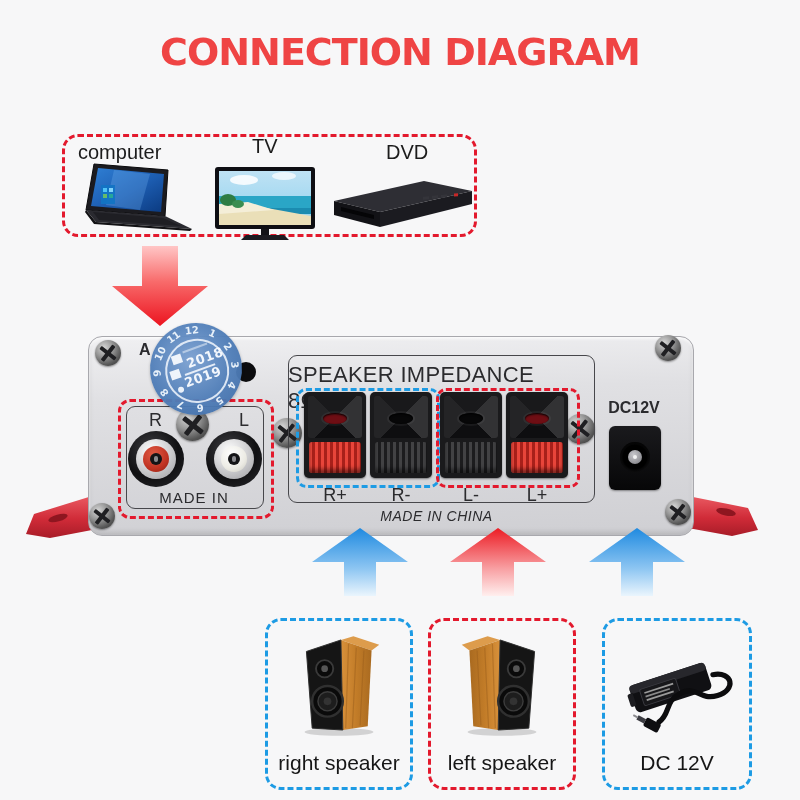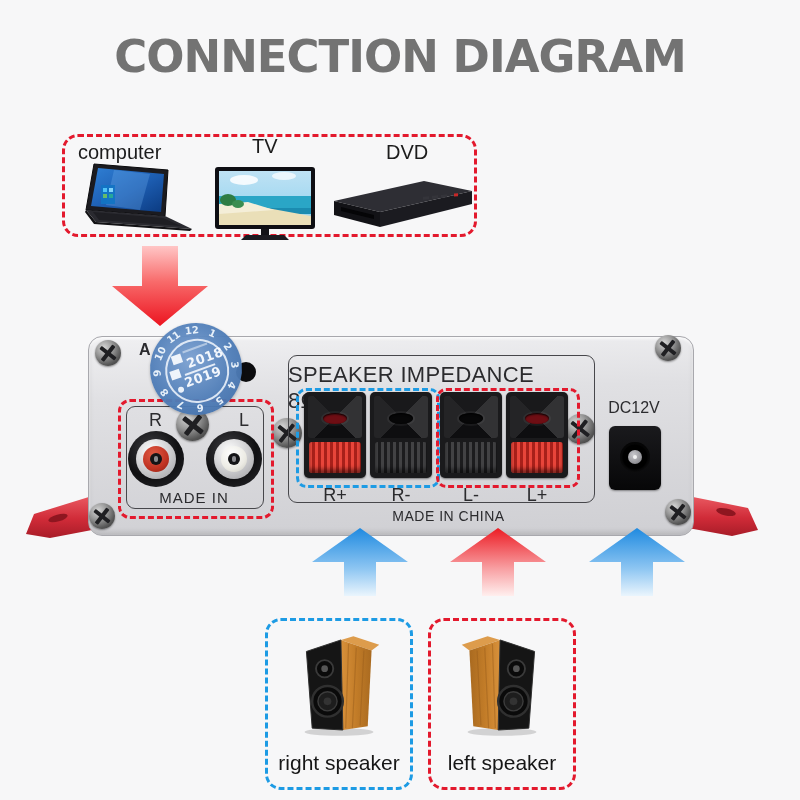--- a/index.html
+++ b/index.html
@@ -1,22 +1,22 @@
 <!DOCTYPE html>
 <html><head>
 <meta charset="utf-8">
 <style>
   html,body{margin:0;padding:0;background:#f7f7f8;}
   #stage{position:relative;width:800px;height:800px;background:#f7f7f8;overflow:hidden;
          font-family:"Liberation Sans",sans-serif;color:#222;}
   .abs{position:absolute;}
 
   
-  #title{left:0;top:30px;width:800px;text-align:center;font-size:45px;font-weight:bold;
-         letter-spacing:-1px;color:#737373;font-family:"DejaVu Sans","Liberation Sans",sans-serif;}
+  #title{left:0;top:30px;width:800px;text-align:center;font-size:38px;font-weight:bold;
+         letter-spacing:-1px;color:#ef4444;font-family:"DejaVu Sans","Liberation Sans",sans-serif;}
 
   
   .dash-red{border:3px dashed #e3192d;border-radius:16px;}
   .dash-blue{border:3px dashed #1d9be4;border-radius:16px;}
 
   
   #sources-box{left:62px;top:134px;width:409px;height:97px;}
   .src-label{font-size:20px;color:#1c1c1c;}
 
   
@@ -244,23 +244,23 @@
   </div>
 
   <div class="abs dash-blue" style="left:296px;top:388px;width:138px;height:94px;border-radius:10px;"></div>
   <div class="abs dash-red" style="left:436px;top:388px;width:138px;height:94px;border-radius:10px;"></div>
 
   <div class="abs term-label" style="left:304px;top:485px;">R+</div>
   <div class="abs term-label" style="left:370px;top:485px;">R-</div>
   <div class="abs term-label" style="left:440px;top:485px;">L-</div>
   <div class="abs term-label" style="left:506px;top:485px;">L+</div>
 
-  <div class="abs panel-text small-print" style="left:296px;top:508px;width:305px;text-align:center;">MADE IN CHINA</div>
-
-  <div class="abs panel-text" style="left:604px;top:399px;width:60px;text-align:center;font-size:16px;font-weight:400;">DC12V</div>
+  <div class="abs panel-text small-print" style="left:284px;top:508px;width:305px;text-align:center;font-style:italic;">MADE IN CHINA</div>
+
+  <div class="abs panel-text" style="left:604px;top:399px;width:60px;text-align:center;font-size:16px;font-weight:700;">DC12V</div>
   <div id="dc-jack" class="abs">
     <div class="recess"></div>
       <div class="ring"></div>
       <div class="pin"></div>
   </div>
 
   <div id="sticker" class="abs">
     <div>
         <span class="stk-num" style="left: 65.5px; top: 12.225px; transform: translate(-50%, -50%) rotate(30deg);">1</span>
         <span class="stk-num" style="left: 79.775px; top: 26.5px; transform: translate(-50%, -50%) rotate(60deg);">2</span>
@@ -341,14 +341,34 @@
       <polygon points="14,20 50,8 52,102 20,100" fill="#151515" stroke="#2d2d2d" stroke-width="1"></polygon>
       <circle cx="33" cy="38" r="9" fill="#0a0a0a" stroke="#3a3a3a" stroke-width="2"></circle>
       <circle cx="33" cy="38" r="3.5" fill="#555"></circle>
       <circle cx="36" cy="72" r="16" fill="#0a0a0a" stroke="#303030" stroke-width="2.5"></circle>
       <circle cx="36" cy="72" r="10" fill="#1d1d1d" stroke="#3c3c3c" stroke-width="1.5"></circle>
       <circle cx="36" cy="72" r="4" fill="#333"></circle>
     </svg>
     <div class="out-label">right speaker</div>
   </div>
 
+  <div class="abs dash-blue out-box" style="left:602px;width:144px;">
+    <svg style="position:absolute;left:10px;top:14px;" width="124" height="104" viewBox="0 0 130 110">
+      <g transform="rotate(-18 60 55)">
+        <rect x="16" y="40" width="84" height="30" rx="5" fill="#101013"></rect>
+        <rect x="16" y="40" width="84" height="9" rx="4" fill="#27272c"></rect>
+        <rect x="26" y="47" width="40" height="18" rx="2" fill="#17171a" stroke="#3a3a40" stroke-width="1"></rect>
+        <rect x="30" y="51" width="32" height="1.8" fill="#9a9a9a"></rect>
+        <rect x="30" y="55" width="27" height="1.8" fill="#8a8a8a"></rect>
+        <rect x="30" y="59" width="30" height="1.8" fill="#9a9a9a"></rect>
+        <rect x="12" y="48" width="6" height="14" rx="2" fill="#1c1c20"></rect>
+      </g>
+      <path d="M103,42 C124,38 128,58 108,64 C88,70 86,52 68,62 C52,70 58,84 46,92" stroke="#0c0c0e" stroke-width="5.5" fill="none" stroke-linecap="round"></path>
+      <g transform="rotate(28 40 96)">
+        <rect x="30" y="91" width="17" height="10" rx="2" fill="#0e0e11"></rect>
+        <rect x="21" y="93.5" width="9" height="5" fill="#3c3c42"></rect>
+        <rect x="16" y="95" width="5" height="2" fill="#8a8a8e"></rect>
+      </g>
+    </svg>
+    <div class="out-label">DC 12V</div>
+  </div>
 
 </div>
 
 </body></html>

